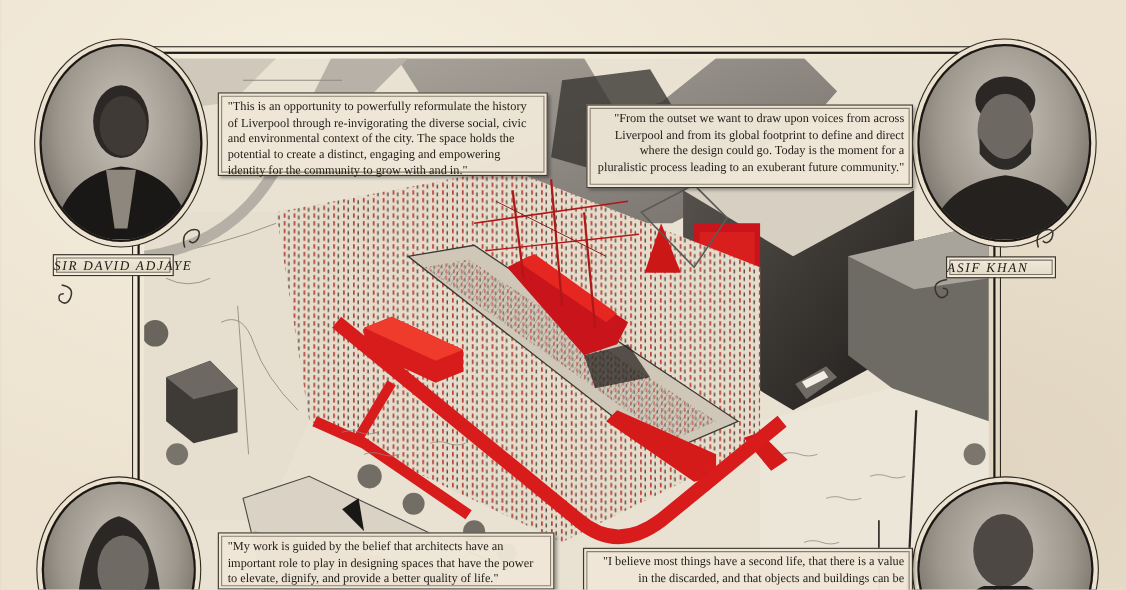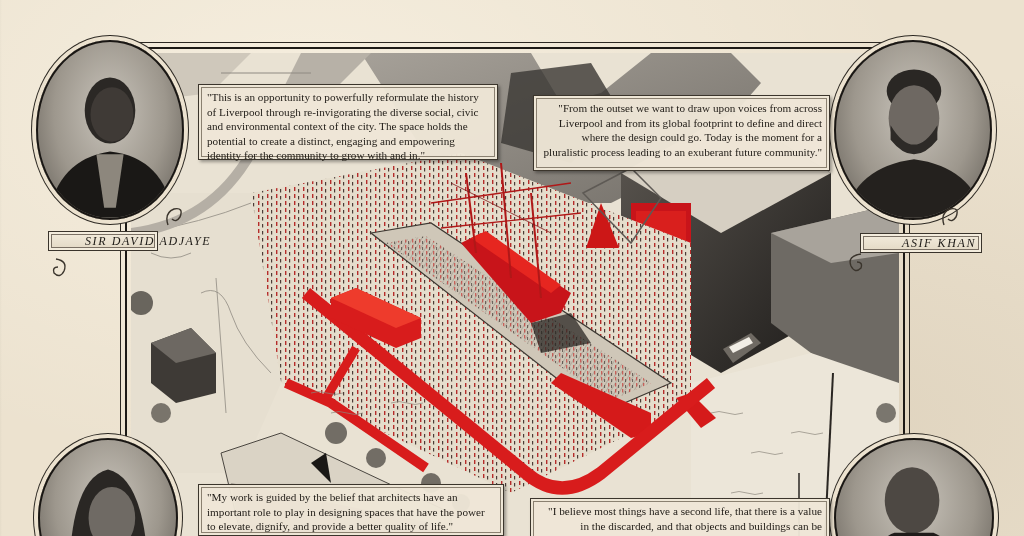--- a/index.html
+++ b/index.html
@@ -51,27 +51,25 @@
     position: absolute;
     height: 20px;
     background: linear-gradient(#f3ecdd, #e2d8c4);
     border: 1px solid #3a342c;
     box-shadow: inset 0 0 0 2px #f3ecdd, inset 0 0 0 3px #7a7064;
     font-family: "Liberation Serif", serif;
     font-style: italic;
     font-size: 12px;
     letter-spacing: 1.6px;
     color: #1d1a16;
-    text-align: center;
     line-height: 18px;
     white-space: nowrap;
-    padding-left: 36px;
   }
   .ribbon.tl { left: 48px; top: 231px; width: 110px; }
-  .ribbon.tr { left: 860px; top: 233px; width: 122px; }
+  .ribbon.tr { left: 860px; top: 233px; width: 100px; }
 
   .flourish {
     position: absolute; width: 22px; height: 26px;
   }
 
   
   .quote {
     position: absolute;
     background: rgba(238,230,214,0.96);
     border: 1px solid #3b352c;

